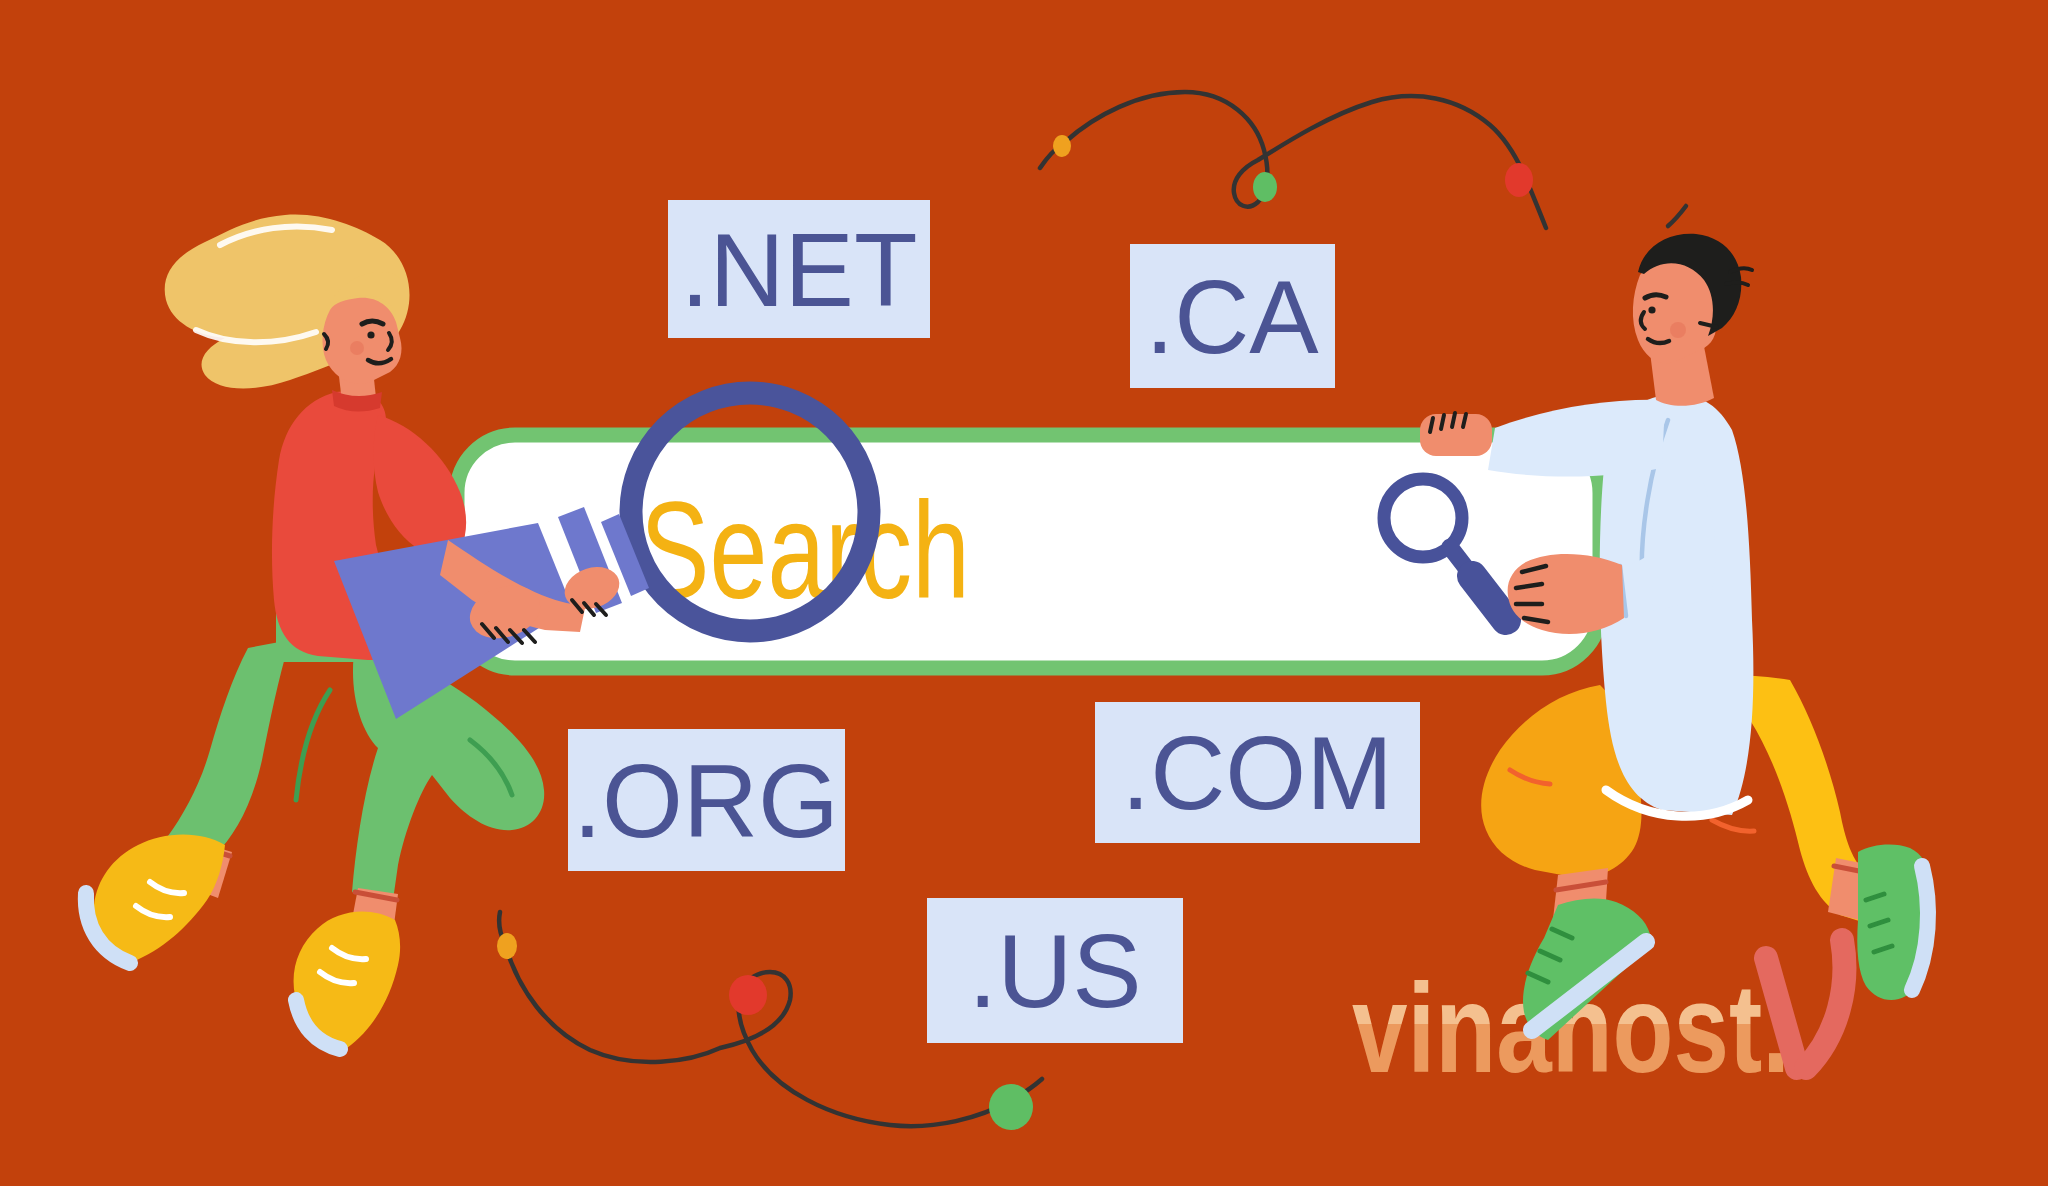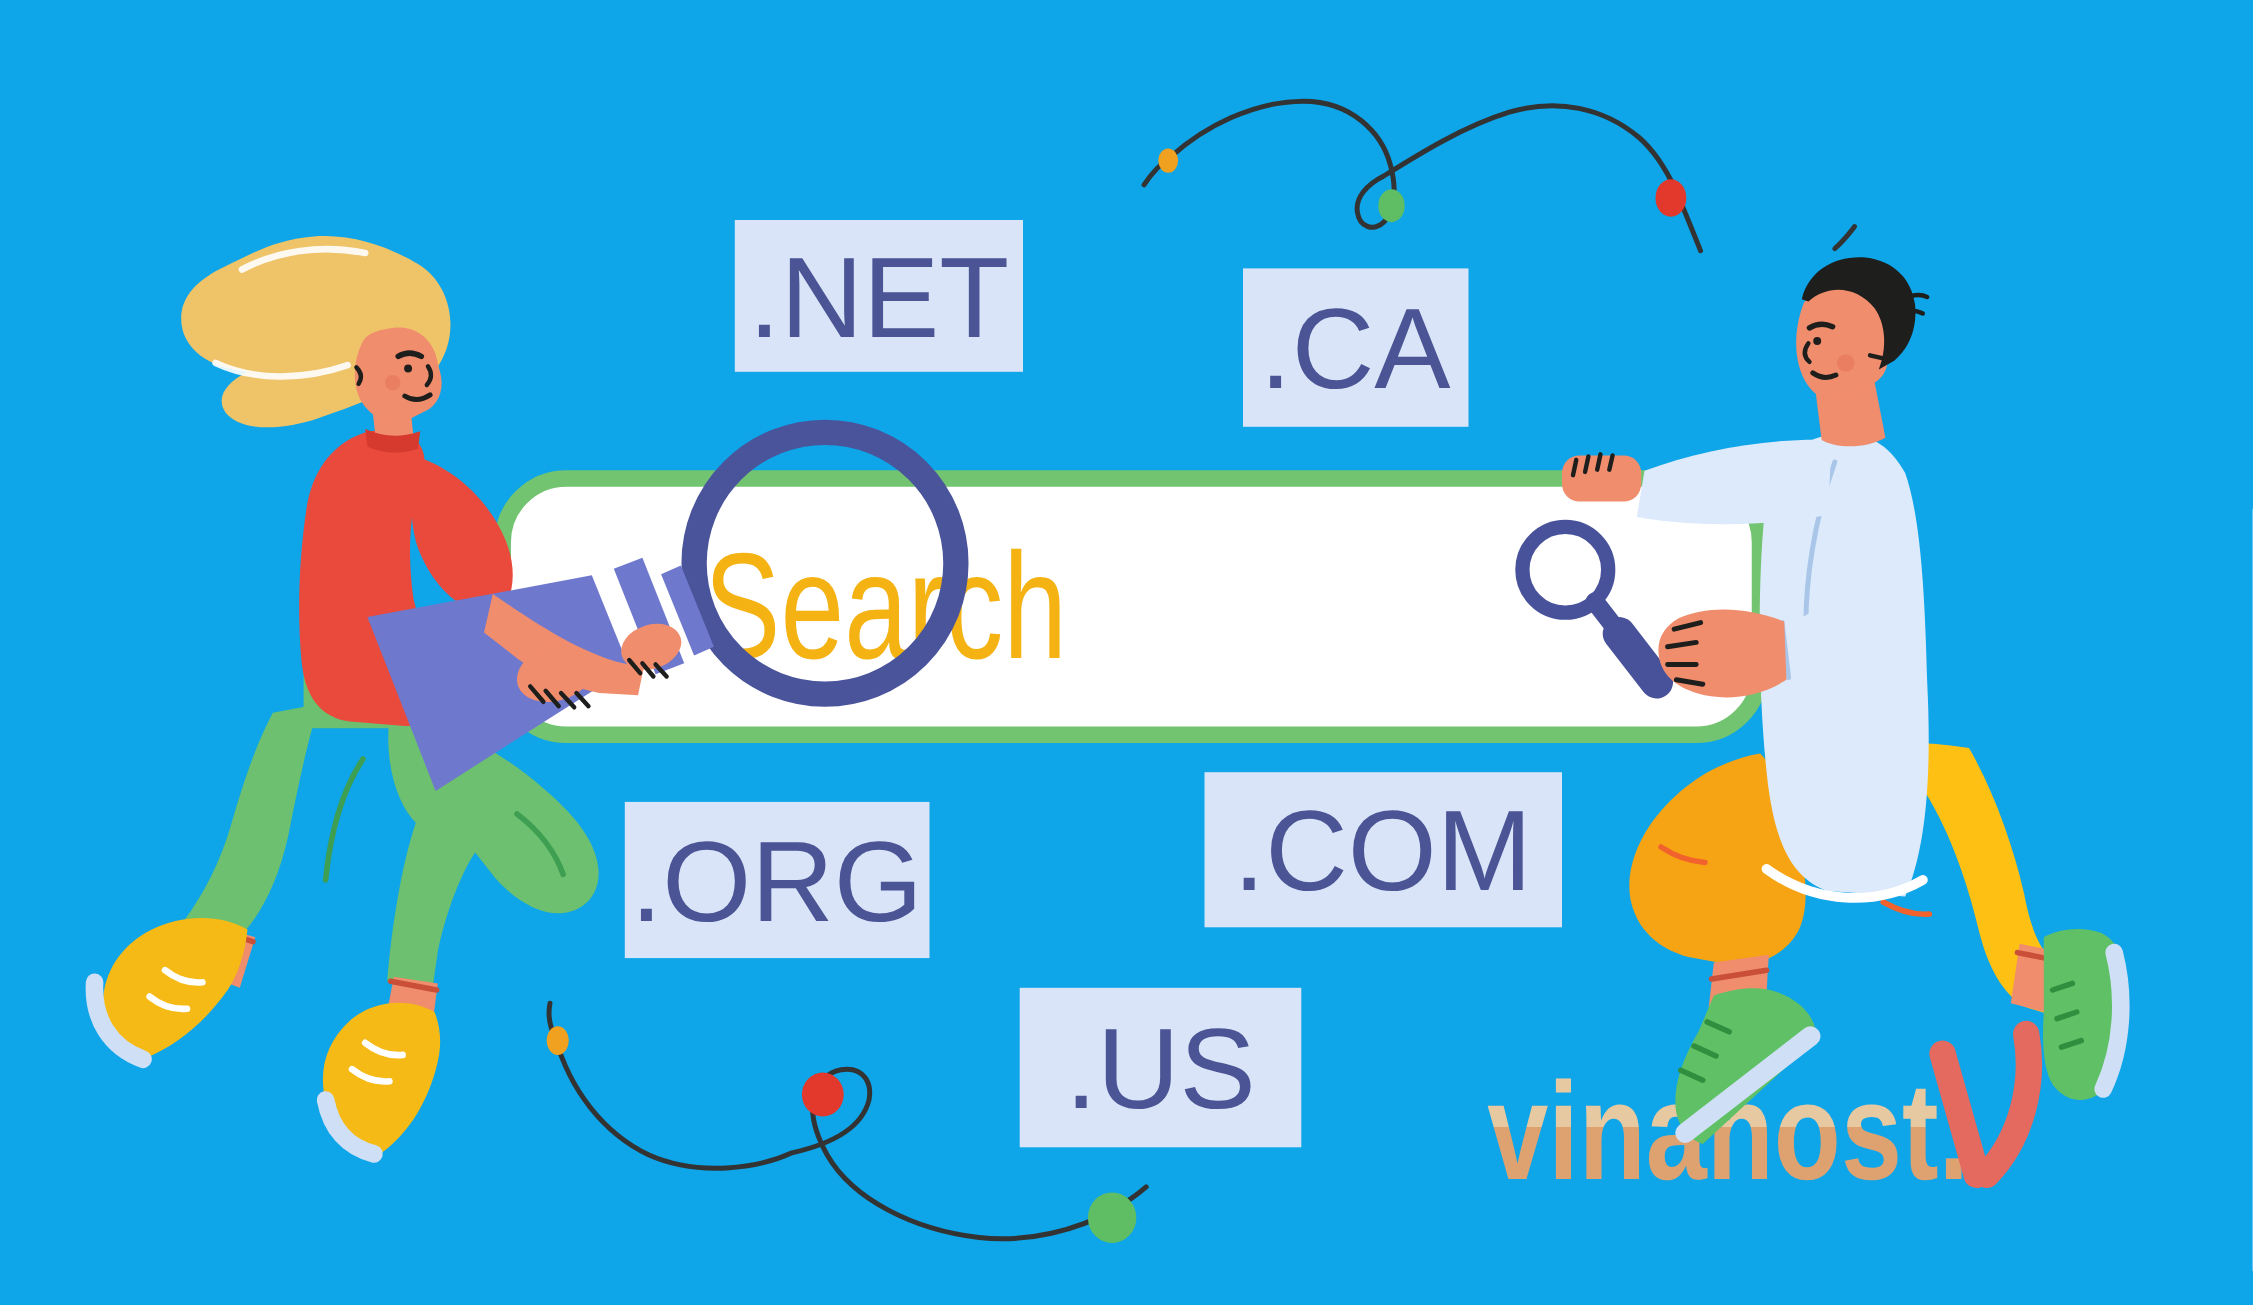--- a/index.html
+++ b/index.html
@@ -1,16 +1,16 @@
 <!DOCTYPE html>
 <html><head>
 <meta charset="utf-8">
 <style>
   html,body{margin:0;padding:0;background:#fff;}
-  .stage{position:relative;width:2048px;height:1186px;background:#0ea5e9;overflow:hidden;
+  .stage{position:relative;width:2048px;height:1186px;background:#c2410c;overflow:hidden;
          font-family:"Liberation Sans",sans-serif;}
   .stage svg{position:absolute;inset:0;display:block;}
   text{font-family:"Liberation Sans",sans-serif;}
   .label-text{font-size:104px;fill:#4b5494;}
   .search-text{font-size:137px;fill:#f4b213;}
   .wm-text{font-size:126px;font-weight:bold;opacity:.92;}
 </style>
 </head>
 <body>
 

